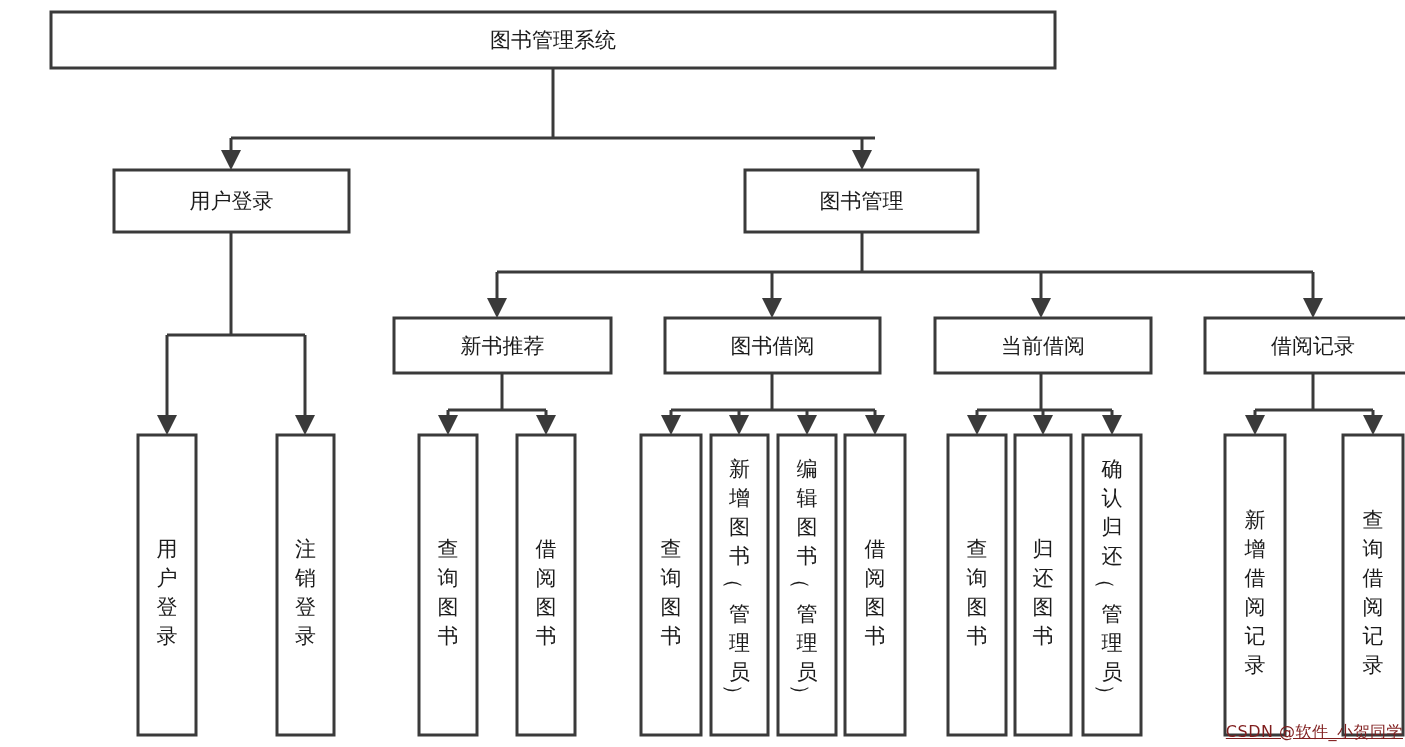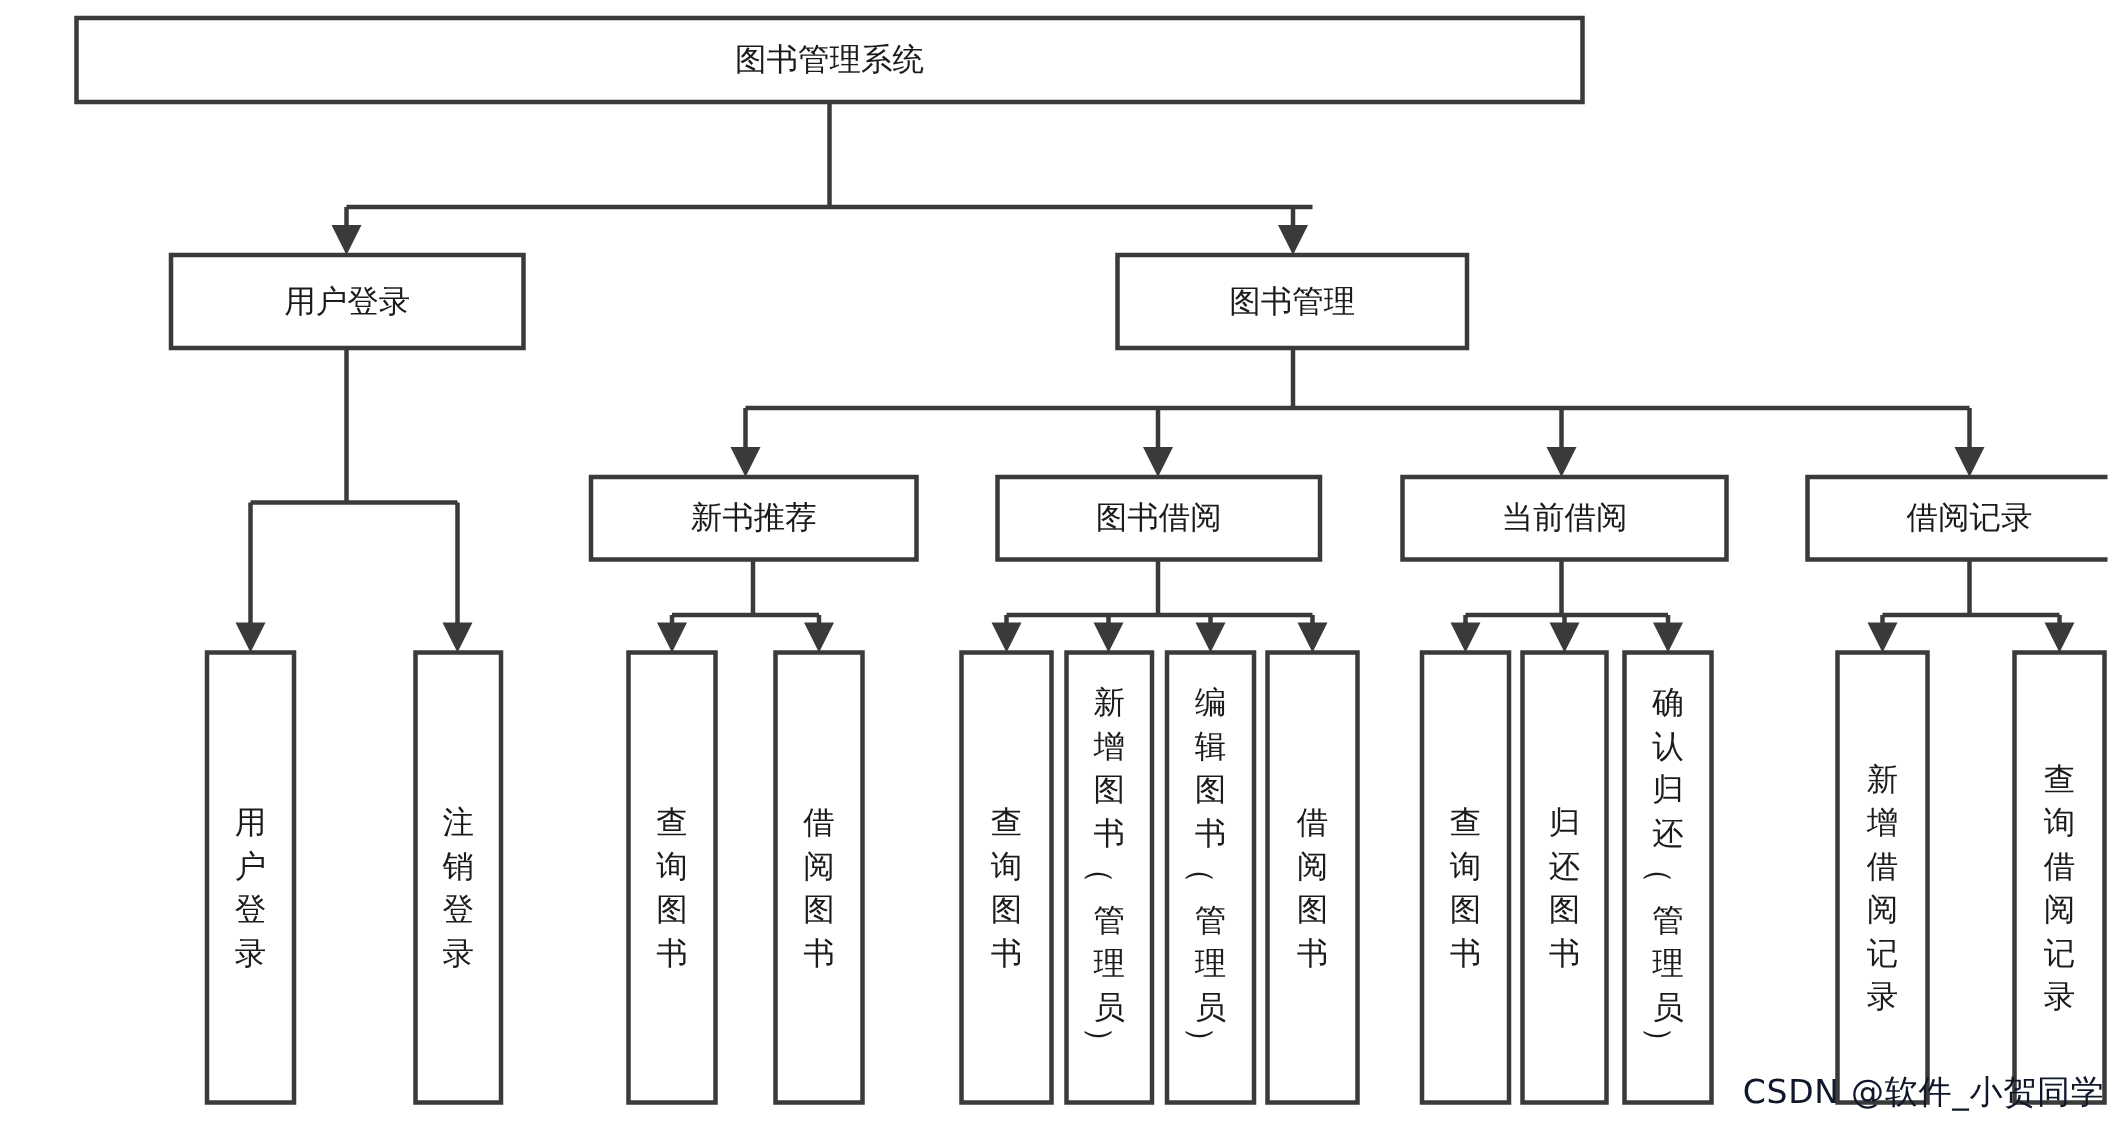--- a/index.html
+++ b/index.html
@@ -44,25 +44,26 @@
     fill: #1b1b1b;
     font-family: "DejaVu Sans", "Liberation Sans", sans-serif;
     font-size: 21px;
     text-anchor: middle;
     dominant-baseline: middle;
   }
   .watermark {
     position: absolute;
     right: 8px;
     bottom: 4px;
-    color: #0f172a;
-    font-size: 22px;
+    color: #7f1d1d;
+    font-size: 16px;
     font-family: "DejaVu Sans", "Liberation Sans", sans-serif;
     white-space: nowrap;
     letter-spacing: 0.5px;
+    text-decoration: underline;
   }
 </style>
 </head>
 <body>
 
 <div id="diagram-root">
 
   <svg class="diagram-canvas" viewBox="0 0 1405 747" xmlns="http://www.w3.org/2000/svg">
 
     <g>

